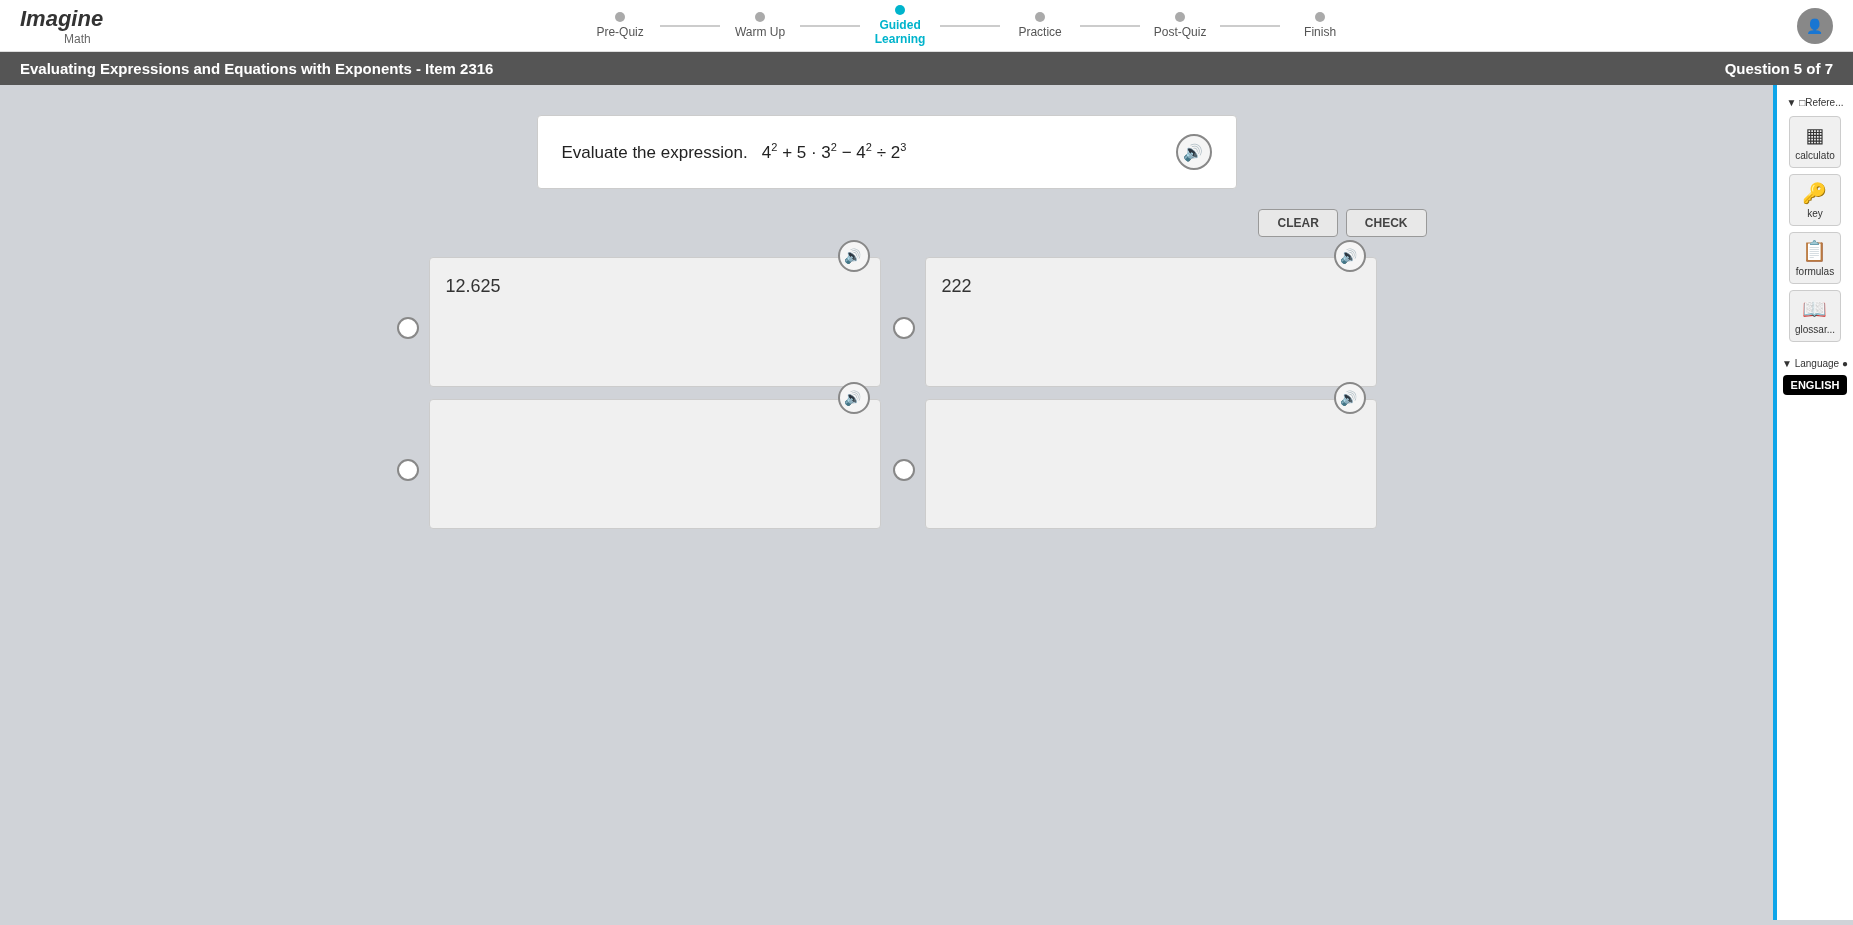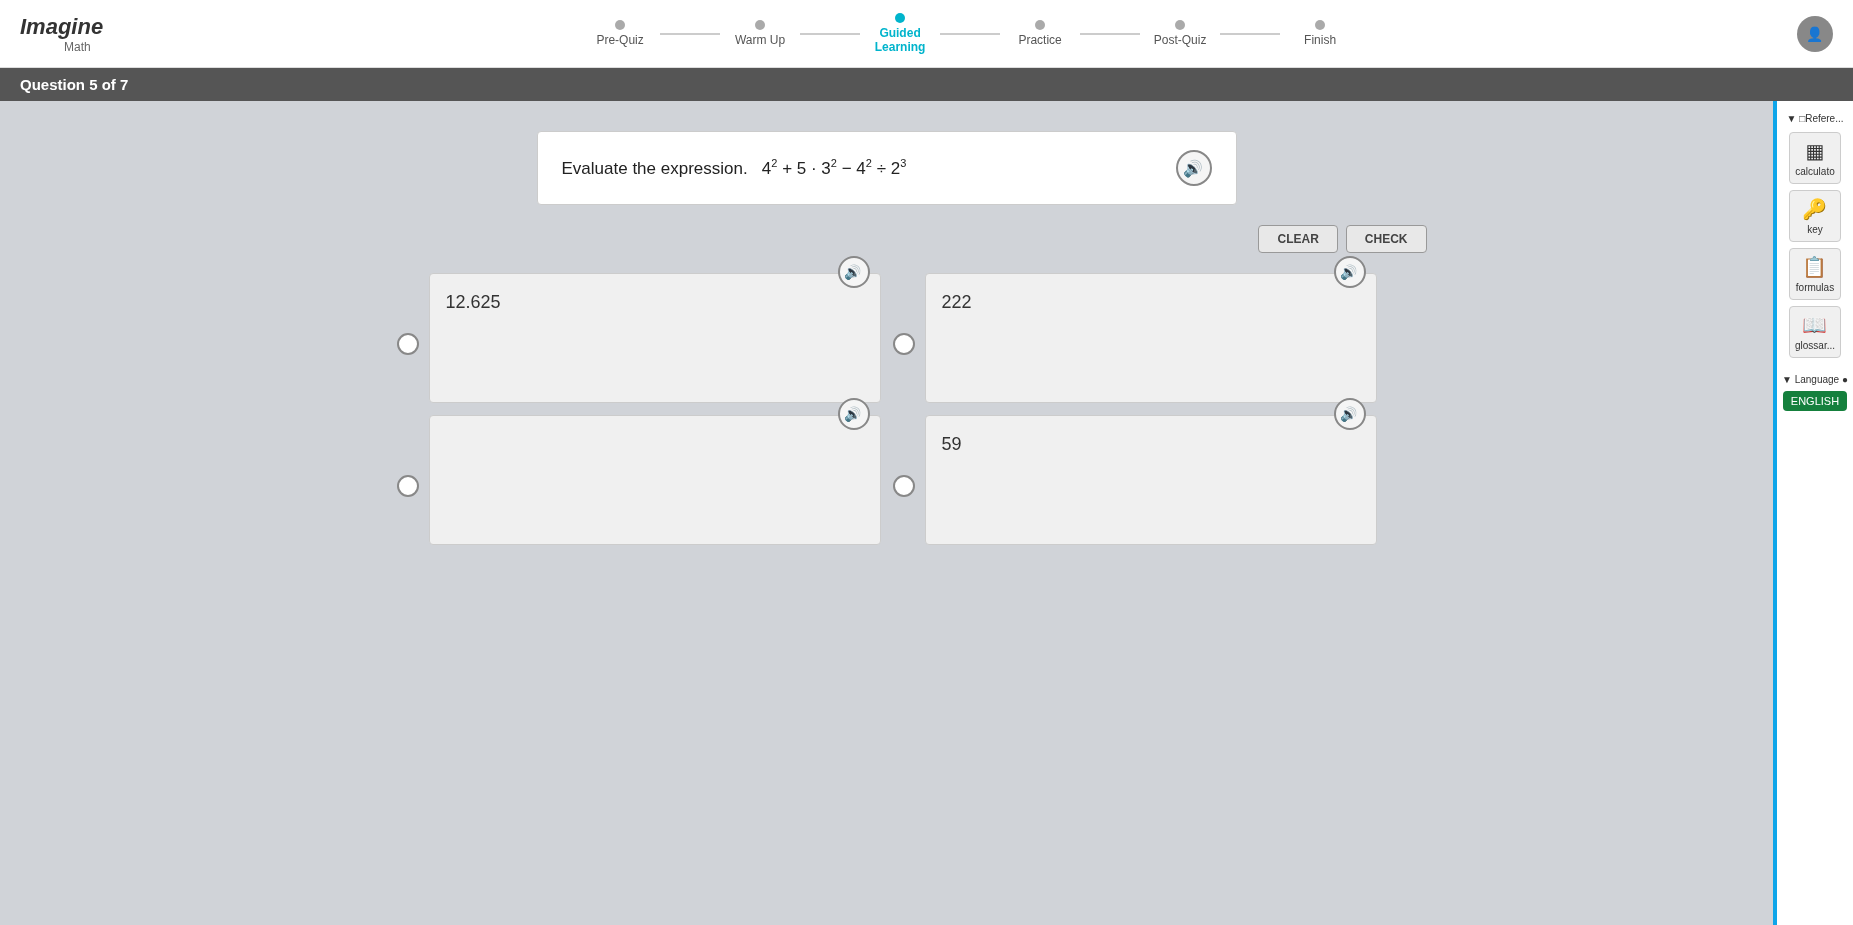--- a/index.html
+++ b/index.html
@@ -8,21 +8,21 @@
       background: #d0d3d8;
       width: 1853px;
       height: 925px;
       overflow: hidden;
       position: relative;
     }
 
     
     .top-nav {
       background: #fff;
-      height: 68px;
+      height: 52px;
       display: flex;
       align-items: center;
       padding: 0 20px;
       border-bottom: 1px solid #ddd;
       position: relative;
     }
     .logo-area {
       display: flex;
       flex-direction: column;
       margin-right: 40px;
@@ -266,28 +266,28 @@
       font-size: 20px;
     }
     .lang-section {
       margin-top: 8px;
       display: flex;
       flex-direction: column;
       align-items: center;
       gap: 4px;
     }
     .lang-btn {
-      background: #15803d;
+      background: #000000;
       color: #fff;
       border: none;
       border-radius: 4px;
       padding: 4px 8px;
       font-size: 11px;
       cursor: pointer;
-      font-weight: normal;
+      font-weight: bold;
     }
   </style>
 </head>
 <body>
 
 <div class="top-nav">
   <div class="logo-area">
     <span class="logo-imagine">Imagine</span>
     <span class="logo-math">Math</span>
   </div>
@@ -323,20 +323,21 @@
       <span class="nav-step-label">Finish</span>
     </div>
   </div>
 
   <div class="top-right">
     <div class="avatar-circle">👤</div>
   </div>
 </div>
 
 <div class="question-banner">
+  <span>Evaluating Expressions and Equations with Exponents - Item 2316</span>
   <span>Question 5 of 7</span>
 </div>
 
 <div class="main-content">
   <div class="question-area">
 
     <div class="prompt-box">
       <span class="prompt-text">
         Evaluate the expression.&nbsp;&nbsp;
         4<sup class="sup-text">2</sup> + 5 · 3<sup class="sup-text">2</sup> − 4<sup class="sup-text">2</sup> ÷ 2<sup class="sup-text">3</sup>
@@ -371,21 +372,20 @@
         <div class="choice-radio"></div>
         <div class="choice-box">
           <div class="choice-audio-btn">🔊</div>
         </div>
       </div>
 
       <div class="choice-item">
         <div class="choice-radio"></div>
         <div class="choice-box">
           <div class="choice-audio-btn">🔊</div>
-          <div class="choice-value">59</div>
         </div>
       </div>
 
     </div>
 
   </div>
 
   <div class="right-sidebar">
 
     <div class="sidebar-toggle">

